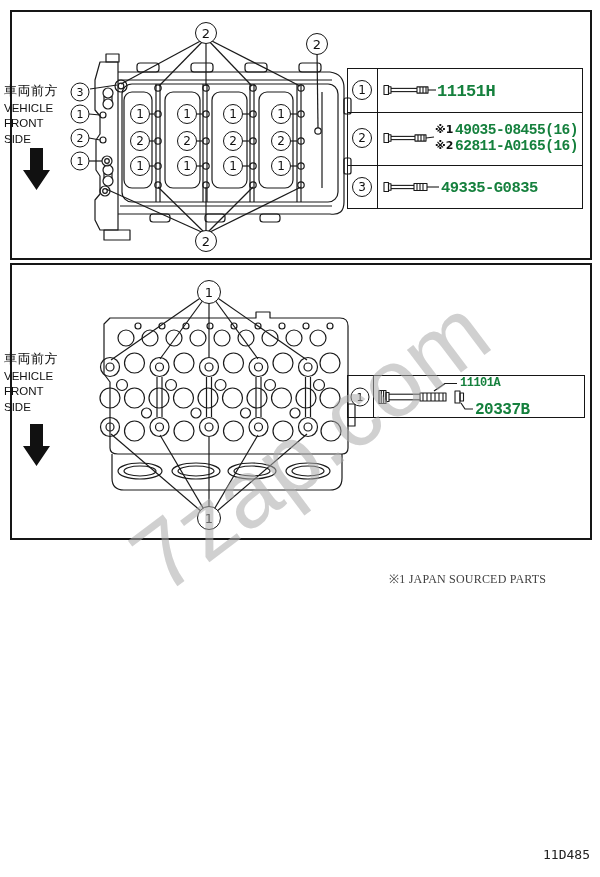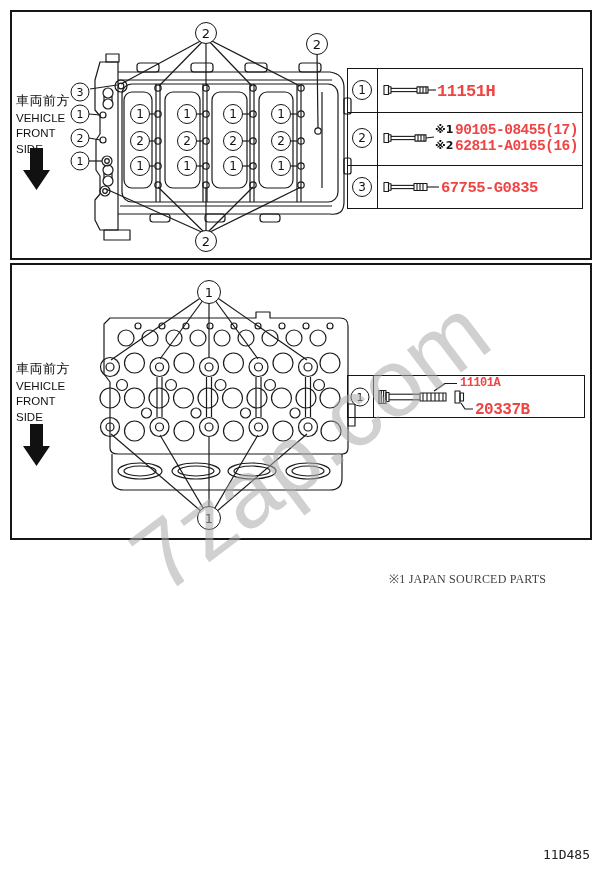--- a/index.html
+++ b/index.html
@@ -9,27 +9,27 @@
   #panel-top{left:10px;top:10px;width:582px;height:250px;}
   #panel-bottom{left:10px;top:263px;width:582px;height:277px;}
   svg.art{position:absolute;left:0;top:0;pointer-events:none;}
   .co{position:absolute;border:1.4px solid #161616;border-radius:50%;background:#fff;
       display:flex;align-items:center;justify-content:center;box-sizing:border-box;
       font:12px "DejaVu Sans",sans-serif;color:#111;transform:translate(-50%,-50%);}
   .d19{width:19px;height:19px;font-size:11px;}
   .d20{width:20px;height:20px;font-size:12px;}
   .d22{width:22px;height:22px;font-size:13px;}
   .d24{width:24px;height:24px;font-size:13px;}
-  .dir{position:absolute;left:16px;width:70px;line-height:15.5px;font-size:11.5px;color:#111;margin-top:10px;}
+  .dir{position:absolute;left:4px;width:70px;line-height:15.5px;font-size:11.5px;color:#111;}
   .dir .jp{font-size:13px;letter-spacing:0.5px;margin-bottom:2px;}
   .tbl{position:absolute;border:1.6px solid #161616;box-sizing:border-box;background:transparent;}
   .vline{position:absolute;background:#161616;width:1.4px;}
   .hline{position:absolute;background:#161616;height:1.4px;}
   .pn{position:absolute;font-family:"Liberation Mono","DejaVu Sans Mono",monospace;
-      font-weight:bold;color:#ef4444;white-space:nowrap;letter-spacing:-0.5px;}
+      font-weight:bold;color:#15803d;white-space:nowrap;letter-spacing:-0.5px;}
   .pfx{position:absolute;font-family:"DejaVu Sans",sans-serif;font-weight:bold;
        font-size:11px;color:#111;white-space:nowrap;}
   .note{position:absolute;left:389px;font-size:12px;letter-spacing:0.2px;color:#404040;white-space:nowrap;font-family:Liberation Serif, serif;}
   #watermark{position:absolute;left:70px;top:385px;width:480px;text-align:center;
              font-size:96px;font-weight:400;color:#ababab;opacity:0.55;line-height:120px;
              transform:rotate(-37deg);pointer-events:none;font-family:"Liberation Sans",sans-serif;}
   #doc-number{position:absolute;left:543px;top:847px;font-family:"DejaVu Sans Mono",monospace;
               font-size:13px;color:#222;}
 </style>
 </head>
@@ -368,24 +368,24 @@
 
   <div class="tbl" style="left:347px;top:68px;width:236px;height:141px;"></div>
   <div class="vline" style="left:377px;top:68px;height:141px;"></div>
   <div class="hline" style="left:347px;top:112px;width:236px;"></div>
   <div class="hline" style="left:347px;top:165px;width:236px;"></div>
   <div class="co d20" style="left:362px;top:90px;">1</div>
   <div class="co d20" style="left:362px;top:138px;">2</div>
   <div class="co d20" style="left:362px;top:187px;">3</div>
   <div class="pn" style="left:437px;top:81.5px;font-size:17px;">11151H</div>
   <div class="pfx" style="left:435px;top:123px;">※1</div>
-  <div class="pn" style="left:455px;top:122px;font-size:14.5px;">90105-08455(17)</div>
+  <div class="pn" style="left:455px;top:122px;font-size:14.5px;">49035-08455(16)</div>
   <div class="pfx" style="left:435px;top:139px;">※2</div>
   <div class="pn" style="left:455px;top:138px;font-size:14.5px;">62811-A0165(16)</div>
-  <div class="pn" style="left:441px;top:179px;font-size:15.5px;">67755-G0835</div>
+  <div class="pn" style="left:441px;top:179px;font-size:15.5px;">49335-G0835</div>
 
   <div class="dir" style="top:351px;">
     <div class="jp">車両前方</div>
     <div>VEHICLE</div>
     <div>FRONT</div>
     <div>SIDE</div>
   </div>
 
   <div class="co d24" style="left:209px;top:292px;">1</div>
   <div class="co d24" style="left:209px;top:518px;">1</div>

